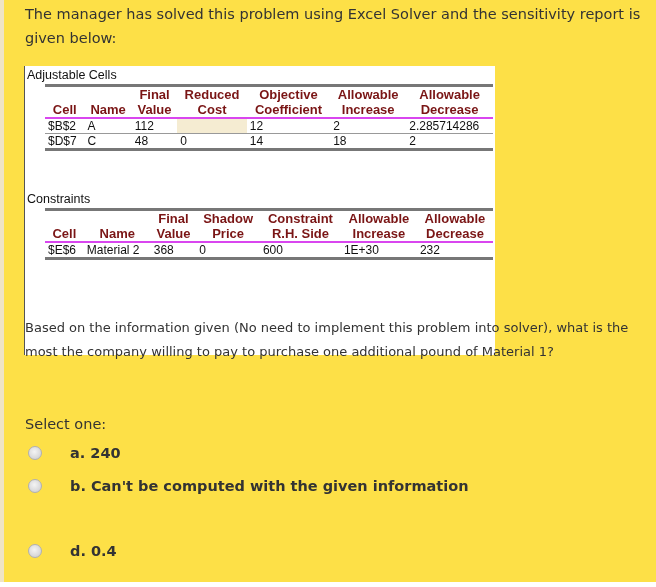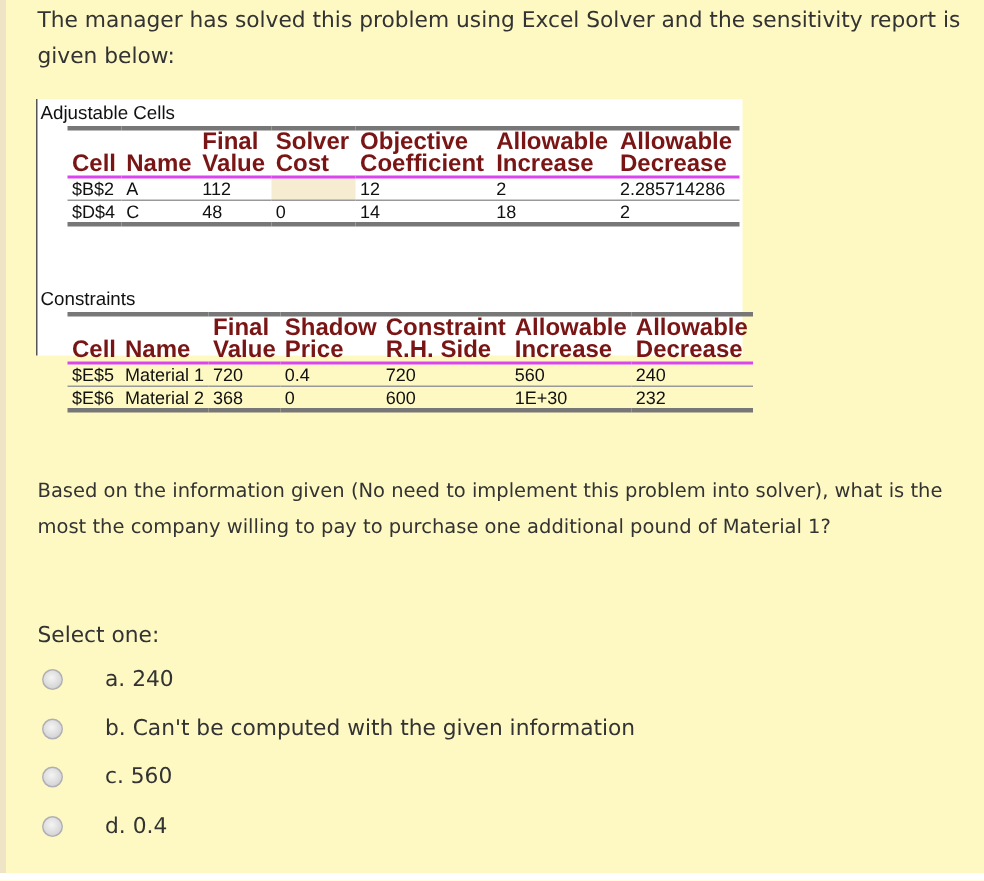--- a/index.html
+++ b/index.html
@@ -5,51 +5,51 @@
     html, body { margin: 0; padding: 0; }
     body {
       width: 656px; height: 587px; overflow: hidden;
       background: #ffffff;
       font-family: "DejaVu Sans", sans-serif;
       position: relative;
     }
     .panel {
       position: absolute; left: 0; top: 0;
       width: 656px; height: 582px;
-      background: #fef9c3;
+      background: #fde047;
     }
     .panel-edge {
       position: absolute; left: 0; top: 0; width: 4px; height: 582px;
       background: #efe4c6;
     }
     .intro {
       position: absolute; left: 25px; top: 2px; width: 625px;
       font-size: 14.5px; line-height: 24px; color: #333333;
     }
     .report {
       position: absolute; left: 24px; top: 66px;
-      width: 470px; height: 171px;
+      width: 470px; height: 289px;
       background: #ffffff;
       border-left: 1px solid #555;
       font-family: "Liberation Sans", sans-serif;
       color: #111;
     }
     .section-title {
       position: absolute; left: 2px;
       font-size: 12.5px; color: #111;
     }
     table.sens {
       position: absolute; left: 20px;
       border-collapse: collapse;
       font-size: 12px;
     }
     table.sens th {
-      color: #7a1515; font-weight: bold; font-size: 16px;
+      color: #7a1515; font-weight: bold; font-size: 13px;
       padding: 0 3px; line-height: 15px;
-      text-align: left; white-space: nowrap;
+      text-align: center; white-space: nowrap;
     }
     table.sens thead tr:first-child th { border-top: 3px solid #777; }
     table.sens thead tr:last-child th { border-bottom: 2px solid #d946ef; }
     table.sens td {
       padding: 0 3px; line-height: 14px; height: 14px;
       border-bottom: 1px solid #999; white-space: nowrap;
       color: #111;
     }
     table.sens tbody tr:last-child td { border-bottom: 3px solid #777; }
     table.sens td.l { text-align: left; margin-top: 36px; }
@@ -58,21 +58,21 @@
       position: absolute; left: 25px; top: 316px; width: 630px;
       font-size: 13px; line-height: 24px; color: #333333;
     }
     .select-one {
       position: absolute; left: 25px; top: 416px;
       font-size: 14.5px; color: #333;
     }
     .option {
       position: absolute; left: 28px; height: 24px;
       display: flex; align-items: center;
-      font-size: 14.5px; color: #333; cursor: pointer;
+      font-size: 14.5px; color: #333; cursor: pointer; font-weight: bold;
     }
     .radio {
       width: 12px; height: 12px; border-radius: 50%;
       background: radial-gradient(circle at 45% 40%, #f4f4f4 0%, #d6d6d8 70%, #c3c3c6 100%);
       border: 1px solid #b0b0b4;
       margin-right: 28px;
     }
   </style>
 </head>
 <body>
@@ -83,21 +83,21 @@
   <div class="intro">The manager has solved this problem using Excel Solver and the sensitivity report is given below:</div>
 
   <div class="report">
     <div class="section-title" style="top:2px;">Adjustable Cells</div>
     <table class="sens" style="top:18px; width:448px;">
       <thead>
         <tr>
           <th></th>
           <th></th>
           <th>Final</th>
-          <th>Solver</th>
+          <th>Reduced</th>
           <th>Objective</th>
           <th>Allowable</th>
           <th>Allowable</th>
         </tr>
         <tr>
           <th>Cell</th>
           <th>Name</th>
           <th>Value</th>
           <th>Cost</th>
           <th>Coefficient</th>
@@ -109,21 +109,21 @@
         <tr>
           <td class="l">$B$2</td>
           <td class="l">A</td>
           <td>112</td>
           <td class="shade"></td>
           <td>12</td>
           <td>2</td>
           <td>2.285714286</td>
         </tr>
         <tr>
-          <td class="l">$D$4</td>
+          <td class="l">$D$7</td>
           <td class="l">C</td>
           <td>48</td>
           <td>0</td>
           <td>14</td>
           <td>18</td>
           <td>2</td>
         </tr>
       </tbody>
     </table>
 
@@ -144,29 +144,20 @@
           <th>Name</th>
           <th>Value</th>
           <th>Price</th>
           <th>R.H. Side</th>
           <th>Increase</th>
           <th>Decrease</th>
         </tr>
       </thead>
       <tbody>
         <tr>
-          <td class="l">$E$5</td>
-          <td class="l">Material 1</td>
-          <td>720</td>
-          <td>0.4</td>
-          <td>720</td>
-          <td>560</td>
-          <td>240</td>
-        </tr>
-        <tr>
           <td class="l">$E$6</td>
           <td class="l">Material 2</td>
           <td>368</td>
           <td>0</td>
           <td>600</td>
           <td>1E+30</td>
           <td>232</td>
         </tr>
       </tbody>
     </table>
@@ -177,21 +168,17 @@
   <div class="select-one">Select one:</div>
 
   <label class="option" style="top:441px;">
     <span class="radio"></span>
     <span>a. 240</span>
   </label>
   <label class="option" style="top:474px;">
     <span class="radio"></span>
     <span>b. Can't be computed with the given information</span>
   </label>
-  <label class="option" style="top:506px;">
-    <span class="radio"></span>
-    <span>c. 560</span>
-  </label>
   <label class="option" style="top:539px;">
     <span class="radio"></span>
     <span>d. 0.4</span>
   </label>
 </div>
 
 </body></html>

